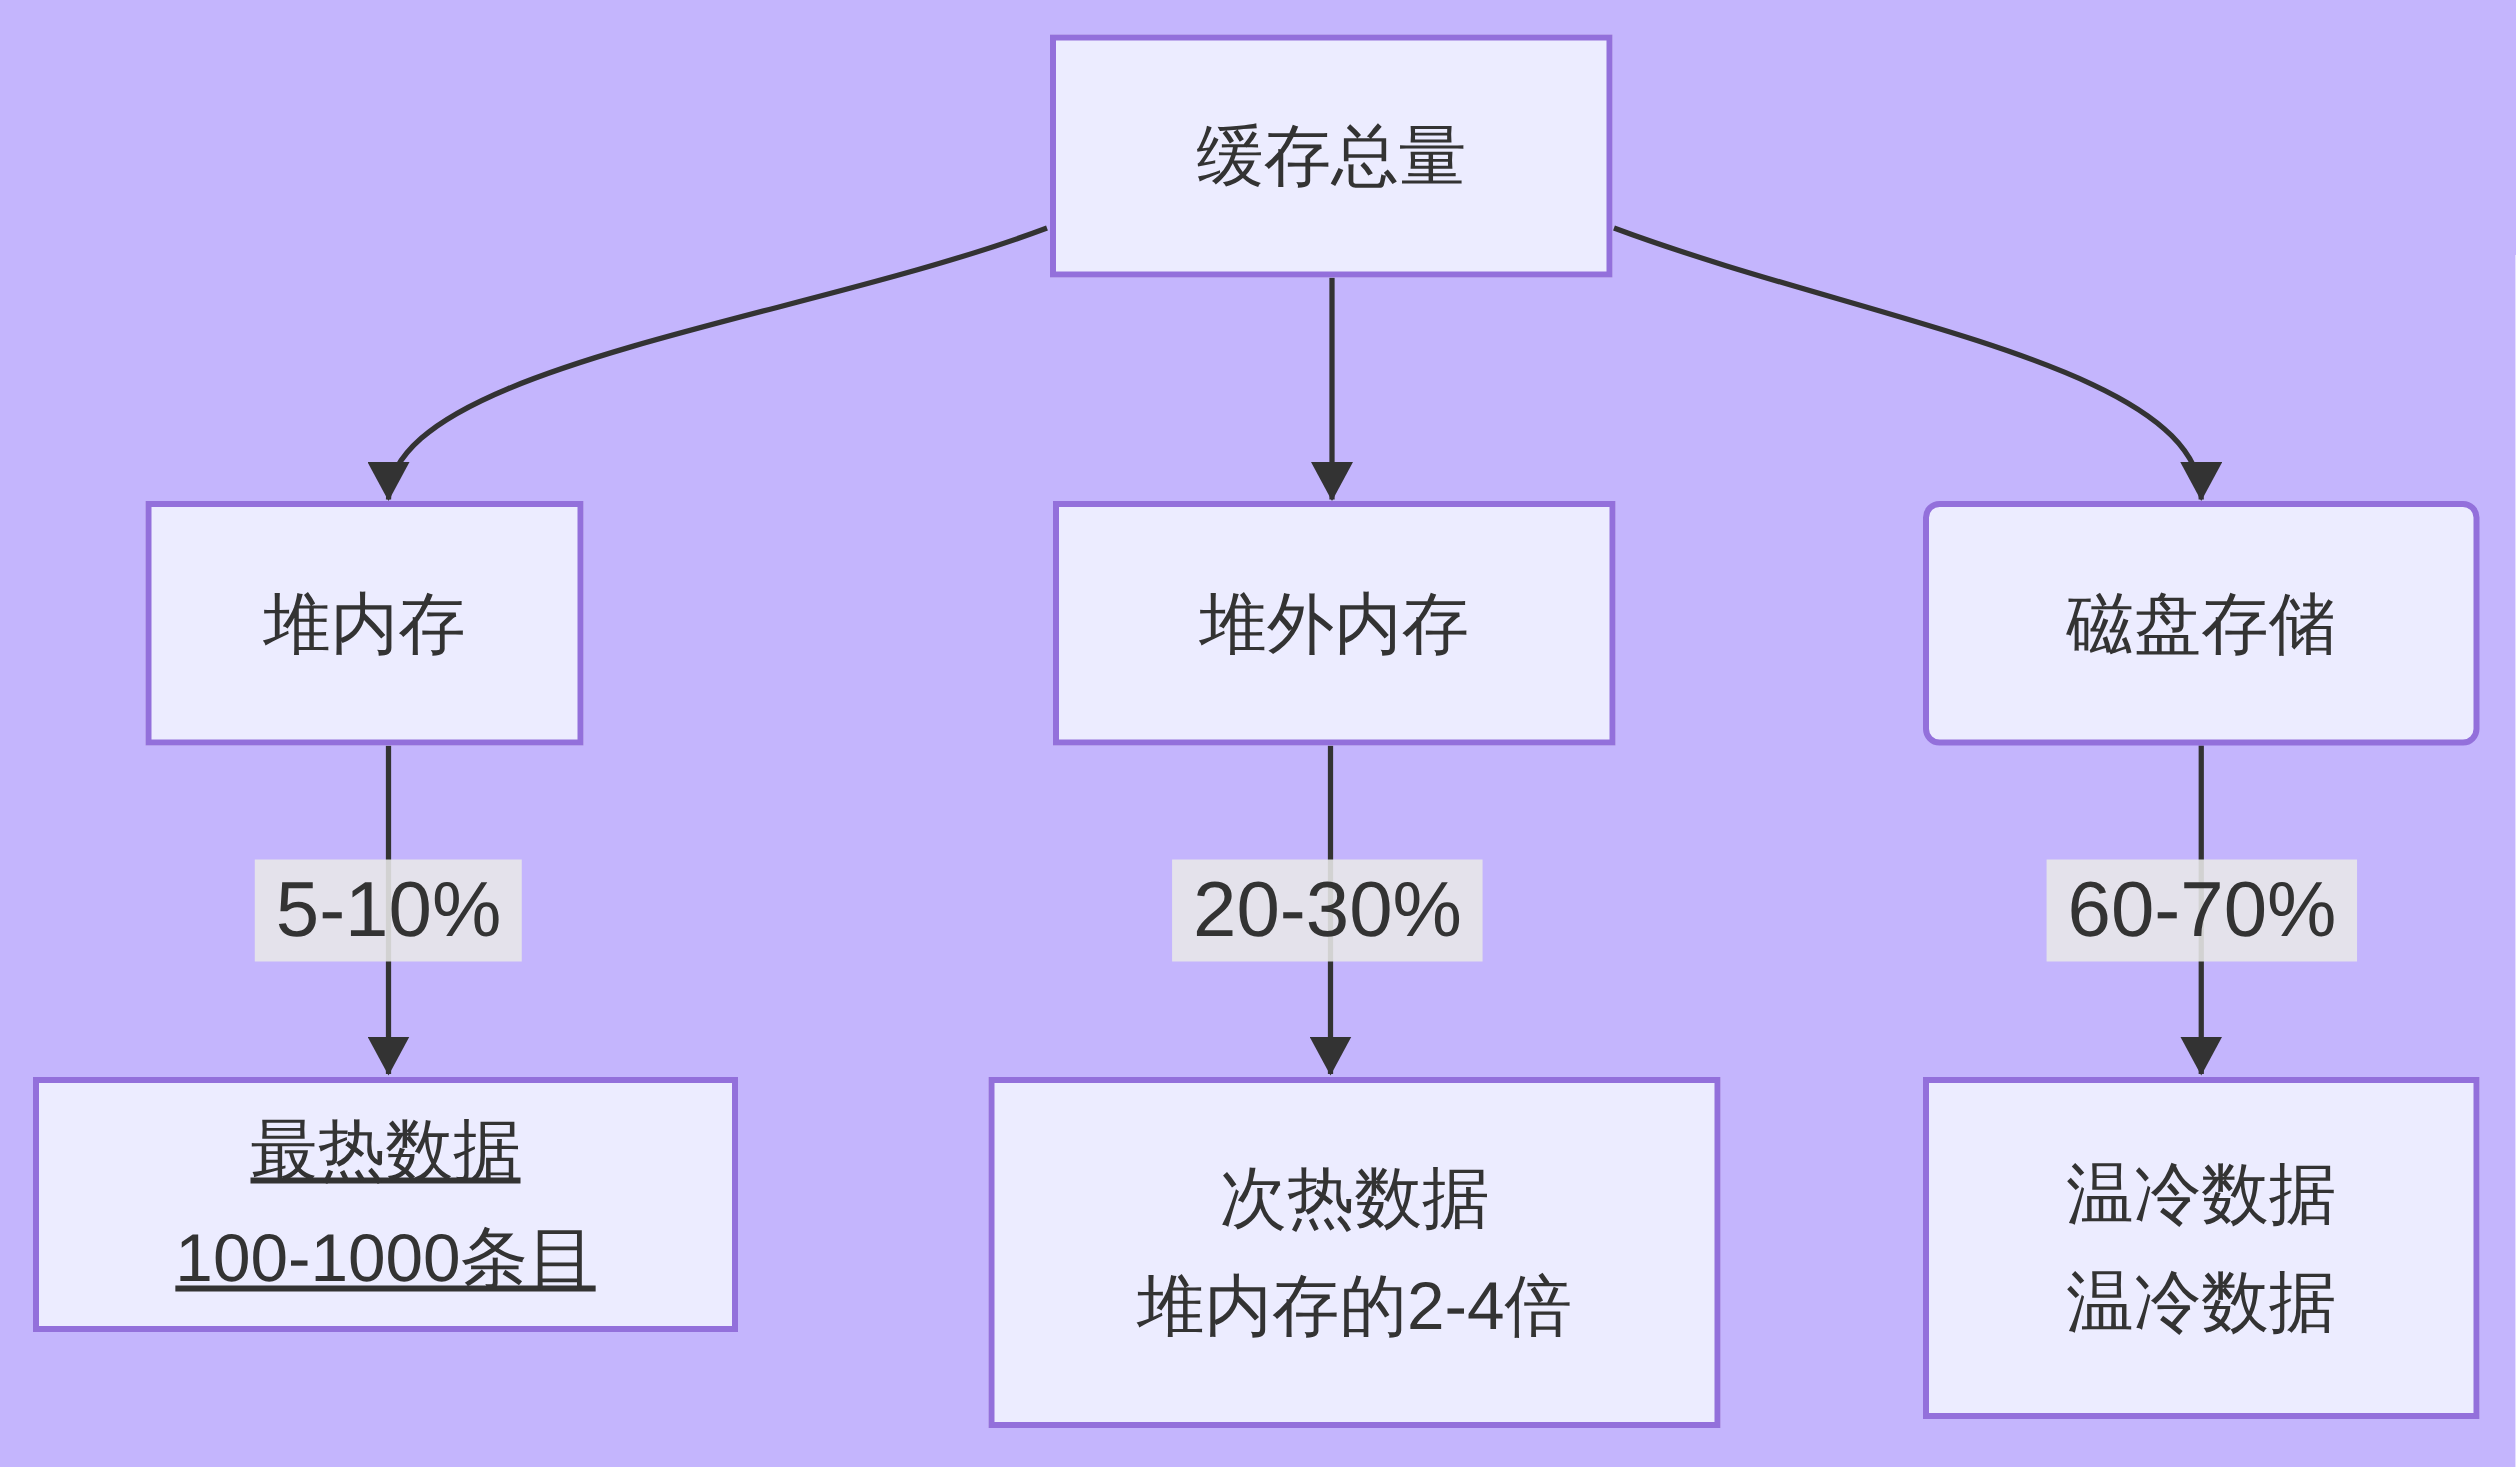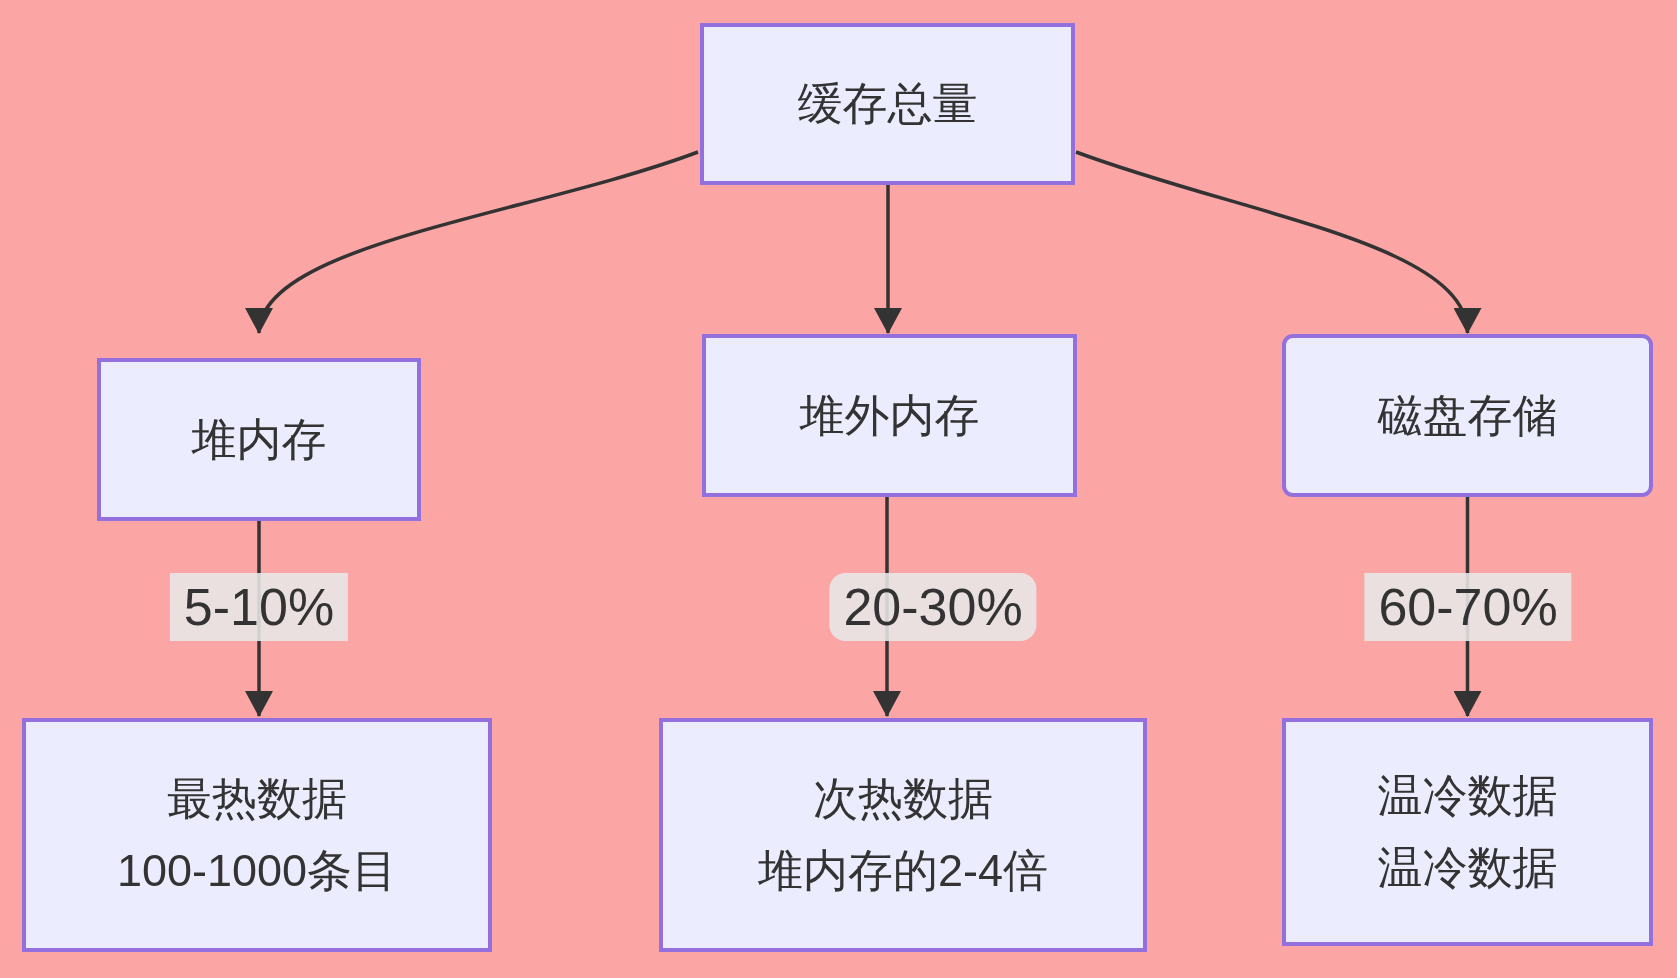--- a/index.html
+++ b/index.html
@@ -4,21 +4,21 @@
 <style>
   html, body {
     margin: 0;
     padding: 0;
     background: #ffffff;
   }
   .canvas {
     position: relative;
     width: 1677px;
     height: 978px;
-    background: #fca5a5;
+    background: #c4b5fd;
     overflow: hidden;
     font-family: "Liberation Sans", "DejaVu Sans", sans-serif;
   }
   svg.edge-layer {
     position: absolute;
     left: 0;
     top: 0;
     width: 1677px;
     height: 978px;
   }
@@ -36,38 +36,38 @@
     flex-direction: column;
     align-items: center;
     justify-content: center;
     color: #333333;
     font-size: 45px;
     line-height: 72px;
     text-align: center;
     white-space: nowrap;
   }
   .n-root    { left: 700px;  top: 23px;  width: 375px; height: 162px; }
-  .n-heap    { left: 97px;   top: 334px; width: 324px; height: 163px; margin-top: 24px; }
+  .n-heap    { left: 97px;   top: 334px; width: 292px; height: 163px; }
   .n-offheap { left: 702px;  top: 334px; width: 375px; height: 163px; }
   .n-disk    { left: 1282px; top: 334px; width: 371px; height: 163px; border-radius: 11px; }
-  .n-hot     { left: 22px;   top: 718px; width: 470px; height: 234px; }
+  .n-hot     { left: 22px;   top: 718px; width: 470px; height: 170px; text-decoration: underline; }
   .n-warm    { left: 643px;  top: 718px; width: 488px; height: 234px; margin-left: 16px; }
   .n-cold    { left: 1282px; top: 718px; width: 371px; height: 228px; }
   .edge-label {
     position: absolute;
     transform: translate(-50%, -50%);
     background: rgba(232, 232, 232, 0.88);
     color: #333333;
     font-size: 52px;
     line-height: 44px;
     padding: 12px 14px;
     white-space: nowrap;
   }
   .el-heap    { left: 259px;  top: 607px; }
-  .el-offheap { left: 933px;  top: 607px; border-radius: 16px; }
+  .el-offheap { left: 885px;  top: 607px; }
   .el-disk    { left: 1468px; top: 607px; }
 </style>
 </head>
 <body>
 
 <div class="canvas">
 
   <svg class="edge-layer" viewBox="0 0 1677 978" xmlns="http://www.w3.org/2000/svg">
     <defs>
       <marker id="arrowhead" markerUnits="userSpaceOnUse" markerWidth="26" markerHeight="28" refX="25" refY="14" orient="auto">

